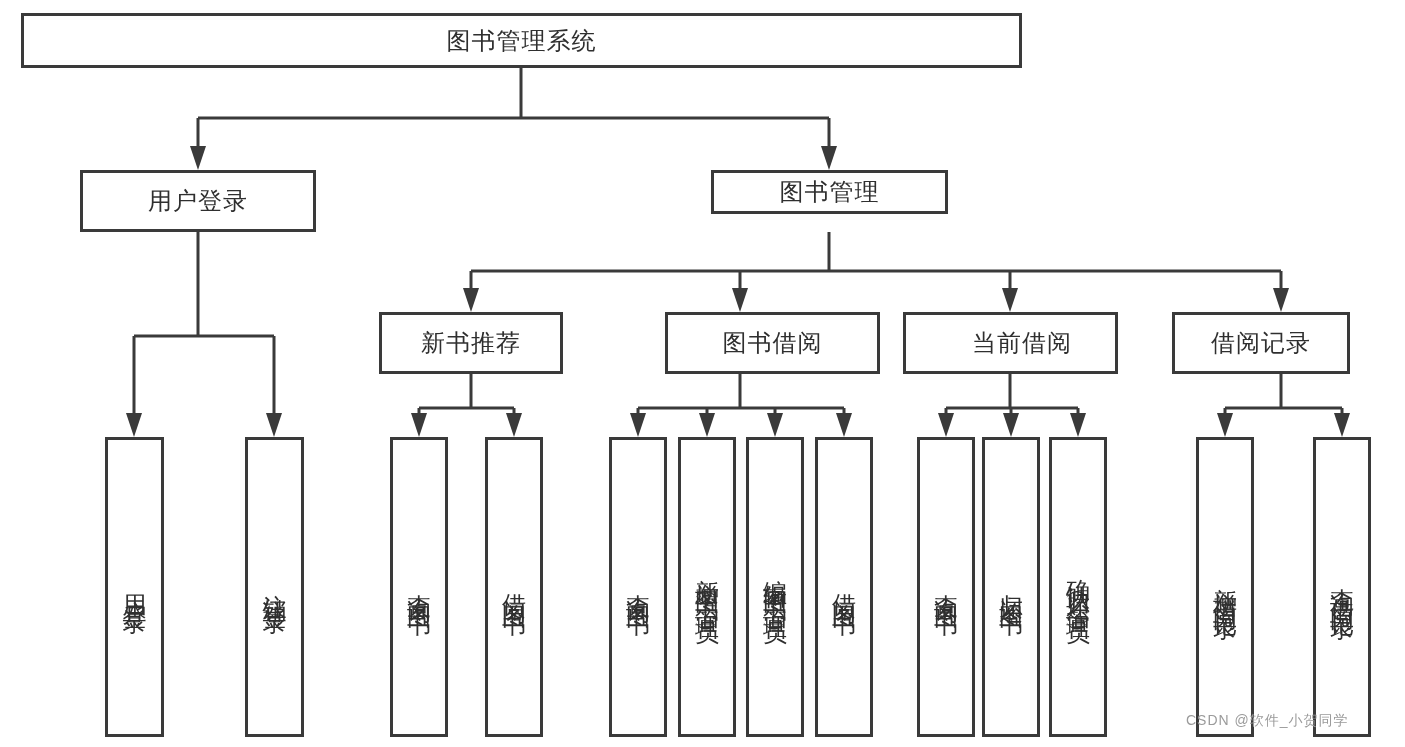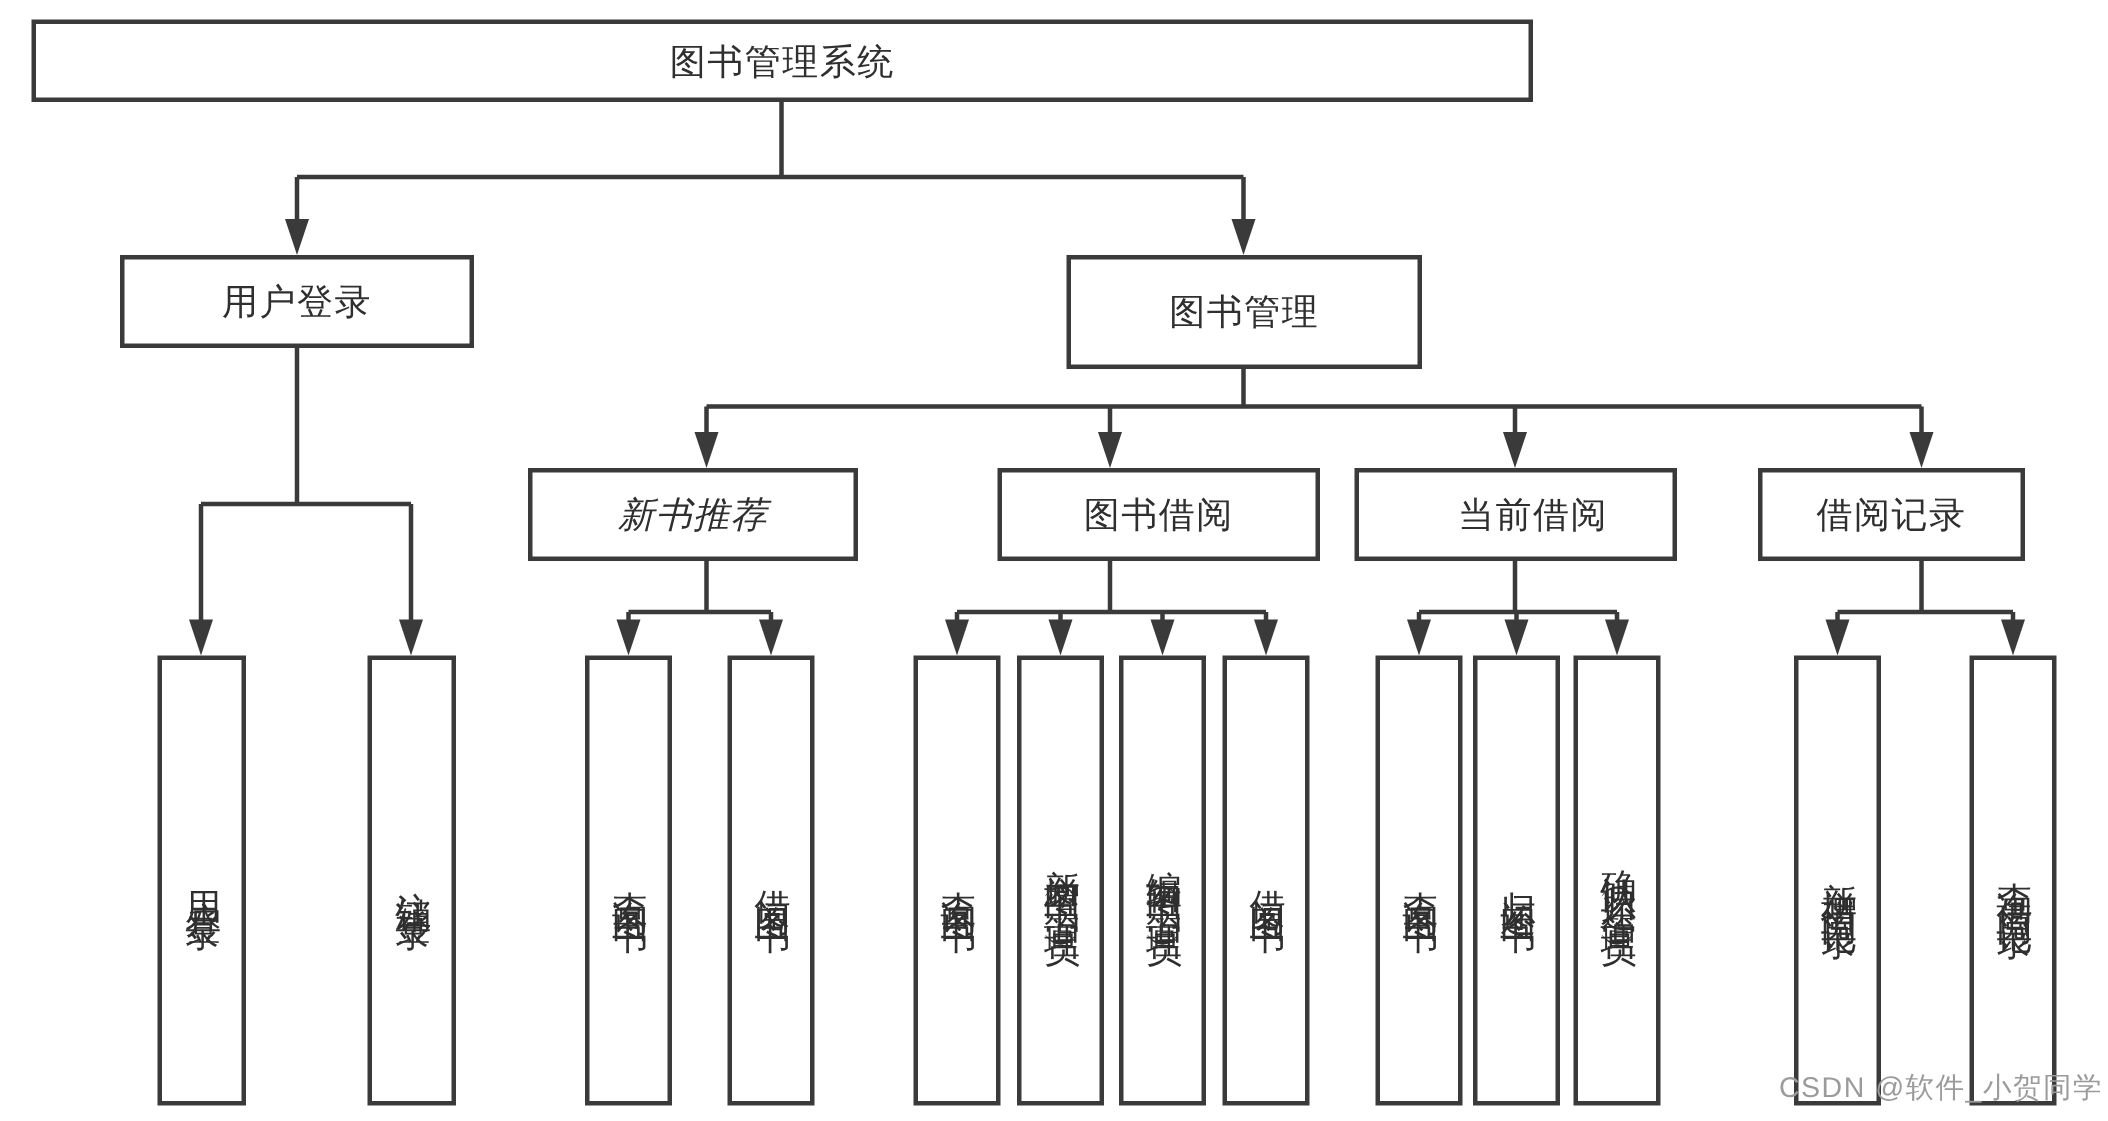--- a/index.html
+++ b/index.html
@@ -40,21 +40,21 @@
     text-orientation: mixed;
     letter-spacing: 6px;
     white-space: normal;
     line-height: 1;
   }
   .watermark {
     position: absolute;
     left: 1186px;
     top: 712px;
     z-index: 2;
-    font-size: 19px;
+    font-size: 14px;
     color: var(--watermark);
     letter-spacing: 1px;
     white-space: nowrap;
   }
 </style>
 </head>
 <body>
 
 <div class="stage">
 
@@ -94,25 +94,25 @@
     <polygon class="ahead" points="1334,413 1350,413 1342,437"></polygon>
   </svg>
 
   <div class="box" style="left:21px; top:13px; width:1001px; height:55px;">
     <span>图书管理系统</span>
   </div>
 
   <div class="box" style="left:80px; top:170px; width:236px; height:62px;">
     <span>用户登录</span>
   </div>
-  <div class="box" style="left:711px; top:170px; width:237px; height:76px;">
+  <div class="box" style="left:711px; top:170px; width:237px; height:44px;">
     <span>图书管理</span>
   </div>
 
-  <div class="box" style="left:352px; top:312px; width:220px; height:62px;font-style:italic;">
+  <div class="box" style="left:379px; top:312px; width:184px; height:62px;">
     <span>新书推荐</span>
   </div>
   <div class="box" style="left:633px; top:312px; width:215px; height:62px;margin-left:32px;">
     <span>图书借阅</span>
   </div>
   <div class="box" style="left:903px; top:312px; width:215px; height:62px;padding-left:23px;">
     <span>当前借阅</span>
   </div>
   <div class="box" style="left:1172px; top:312px; width:178px; height:62px;">
     <span>借阅记录</span>

